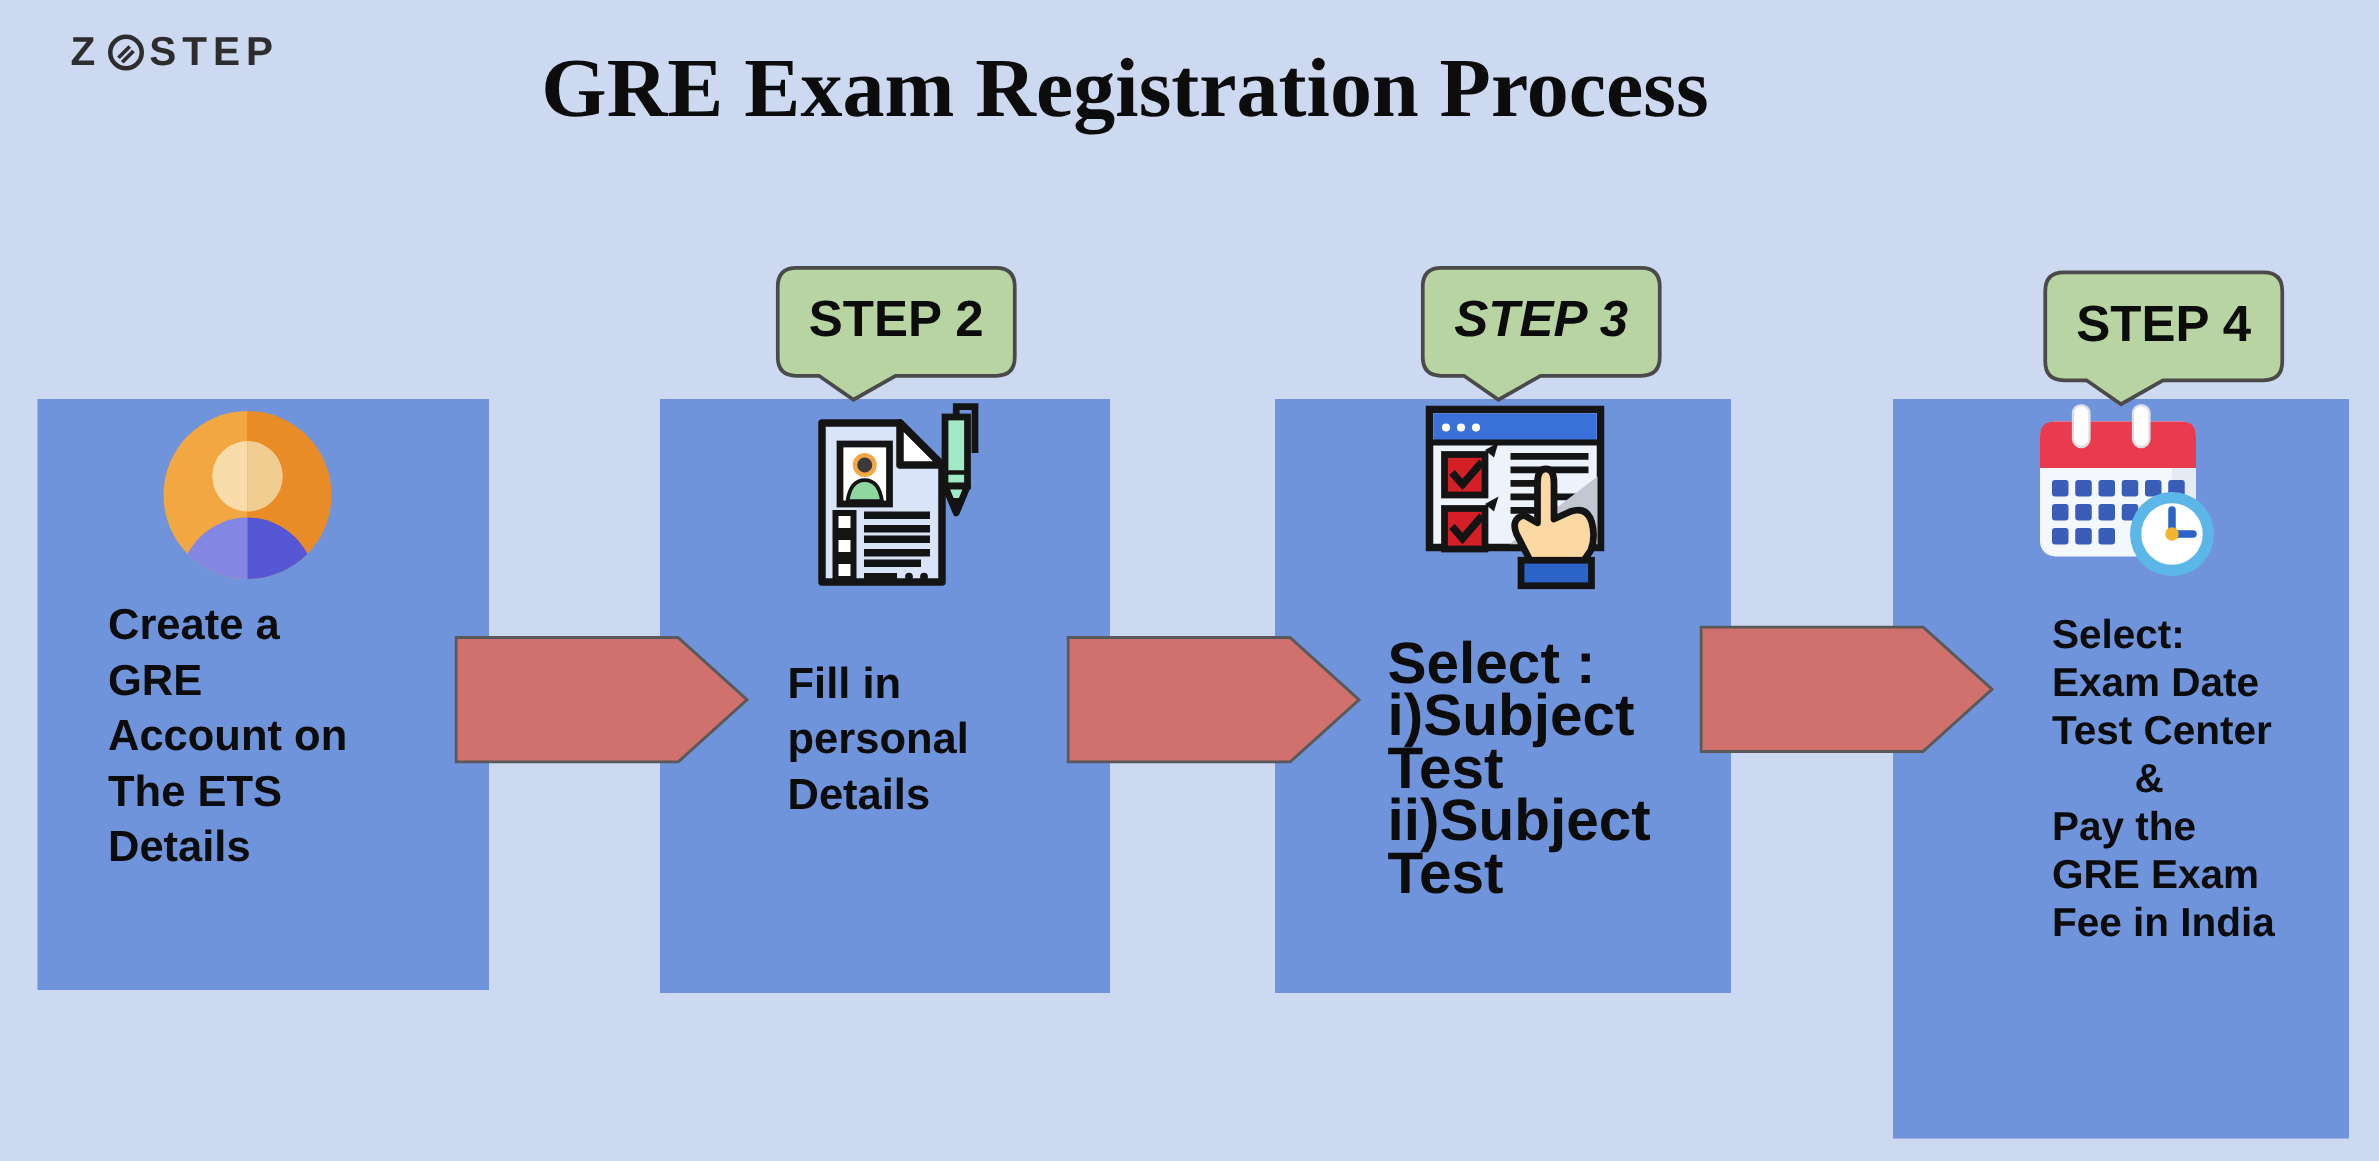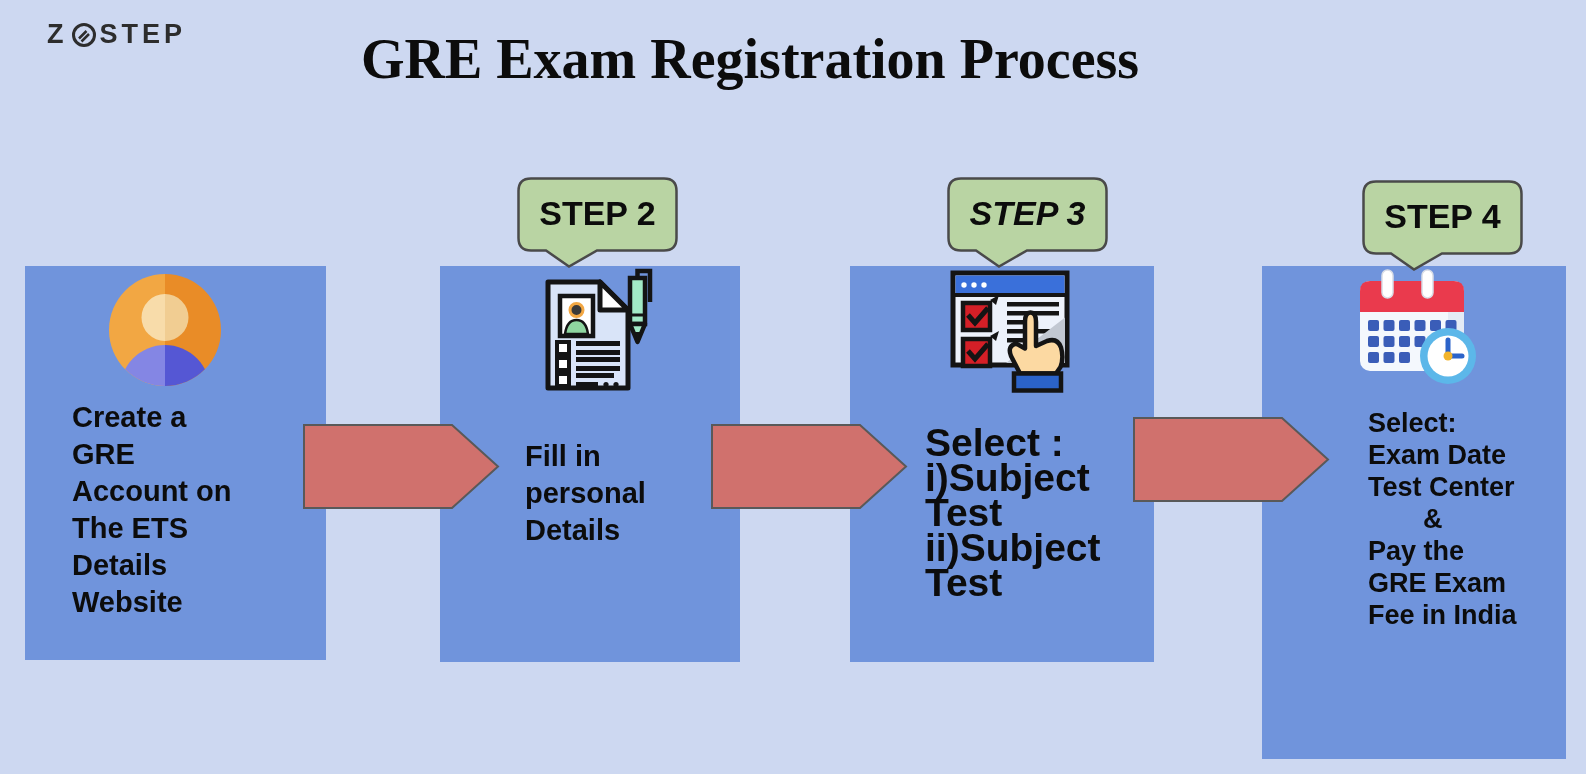--- a/index.html
+++ b/index.html
@@ -83,21 +83,20 @@
         <path d="M57,72 A45,45 0 1 0 57,162 Z" fill="#8486e4"></path>
         <path d="M57,72 A45,45 0 1 1 57,162 Z" fill="#5557d4"></path>
       </g>
     </svg>
     <div class="card-text">
       <span class="line">Create a</span>
       <span class="line">GRE</span>
       <span class="line">Account on</span>
       <span class="line">The ETS</span>
       <span class="line">Details</span>
-      <span class="line">Website</span>
     </div>
   </section>
 
   <section class="card card2">
     <svg class="icon" width="115" height="124" viewBox="0 0 115 124">
       <path d="M8,14 H60 L88,42 V120 H8 Z" fill="#d9e4f8" stroke="#141414" stroke-width="5" stroke-linejoin="round"></path>
       <path d="M60,14 V42 H88 Z" fill="#ffffff" stroke="#141414" stroke-width="5" stroke-linejoin="round"></path>
       <rect x="20" y="28" width="33" height="40" fill="#ffffff" stroke="#141414" stroke-width="4.5"></rect>
       <circle cx="36.5" cy="42" r="6.5" fill="#3a3a3a" stroke="#f2a743" stroke-width="3"></circle>
       <path d="M25,66 Q27,52 36.5,52 Q46,52 48,66 Z" fill="#8fd6a0" stroke="#141414" stroke-width="2.5"></path>

